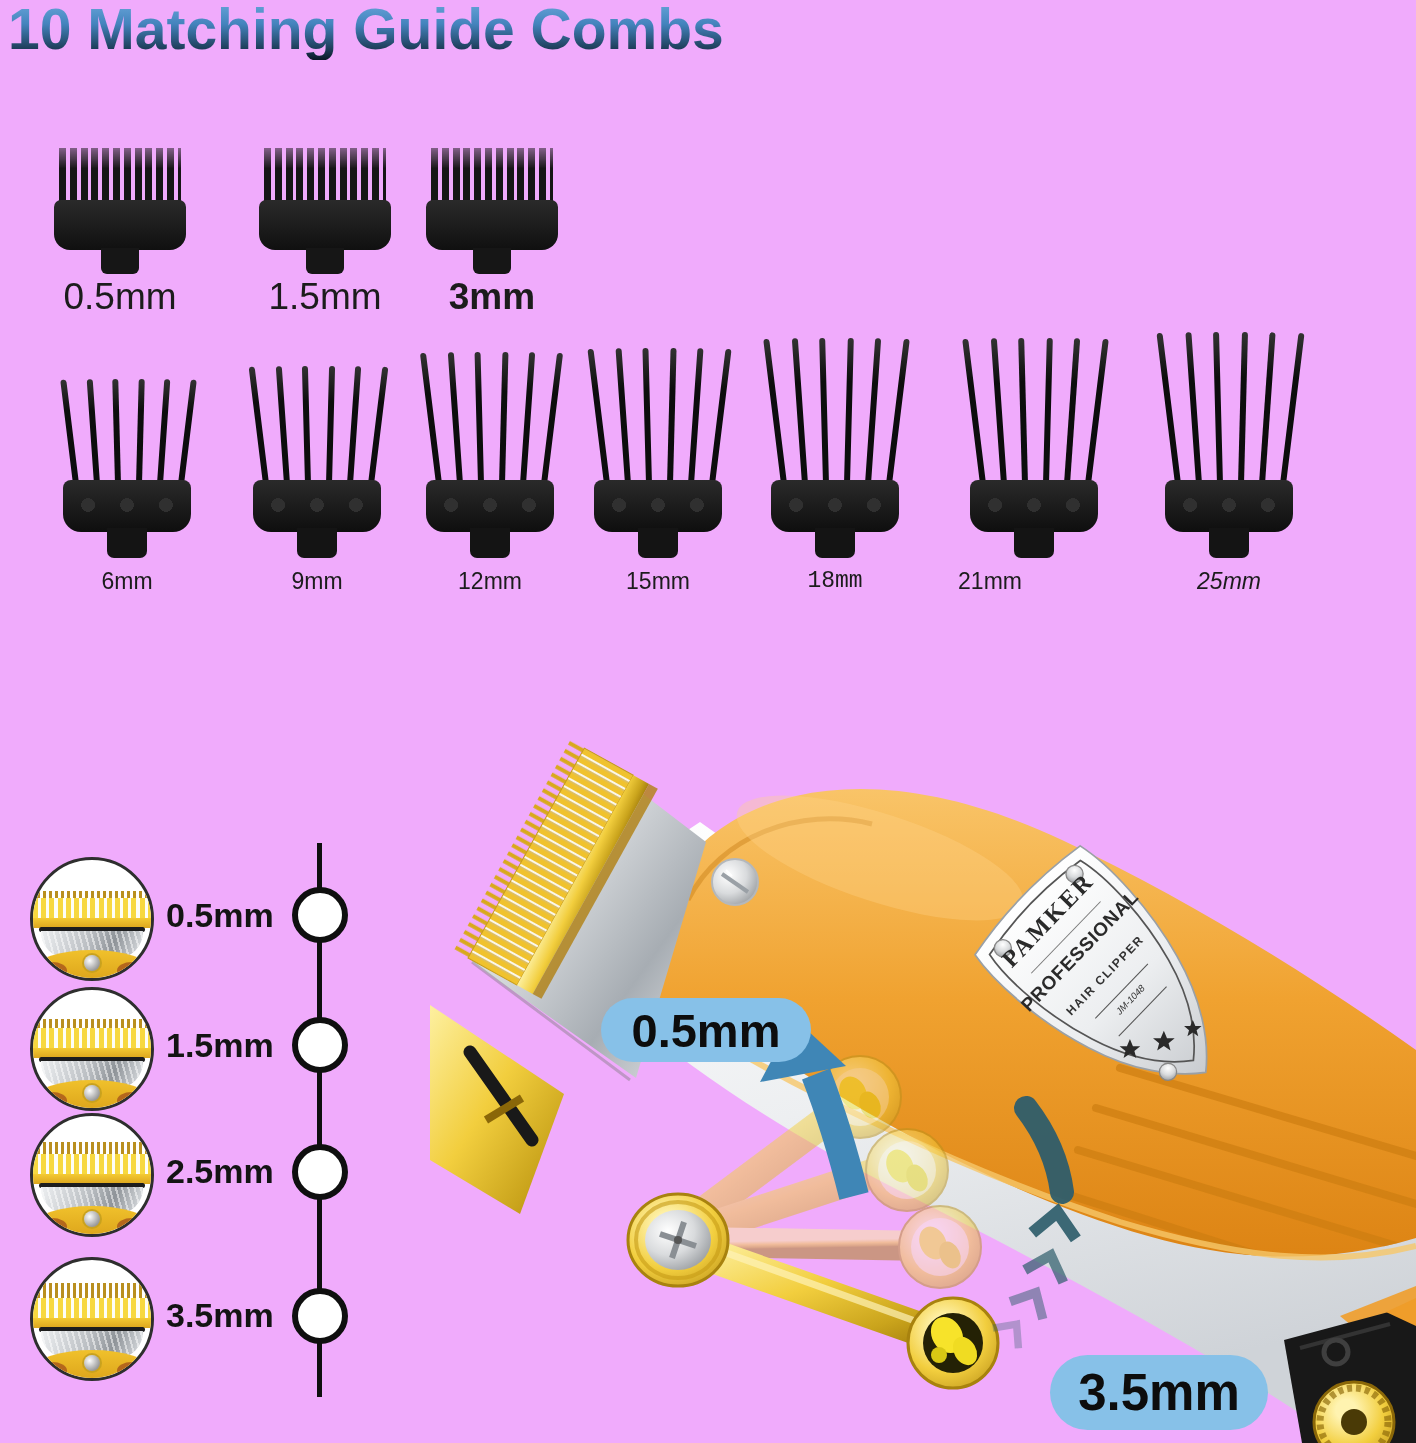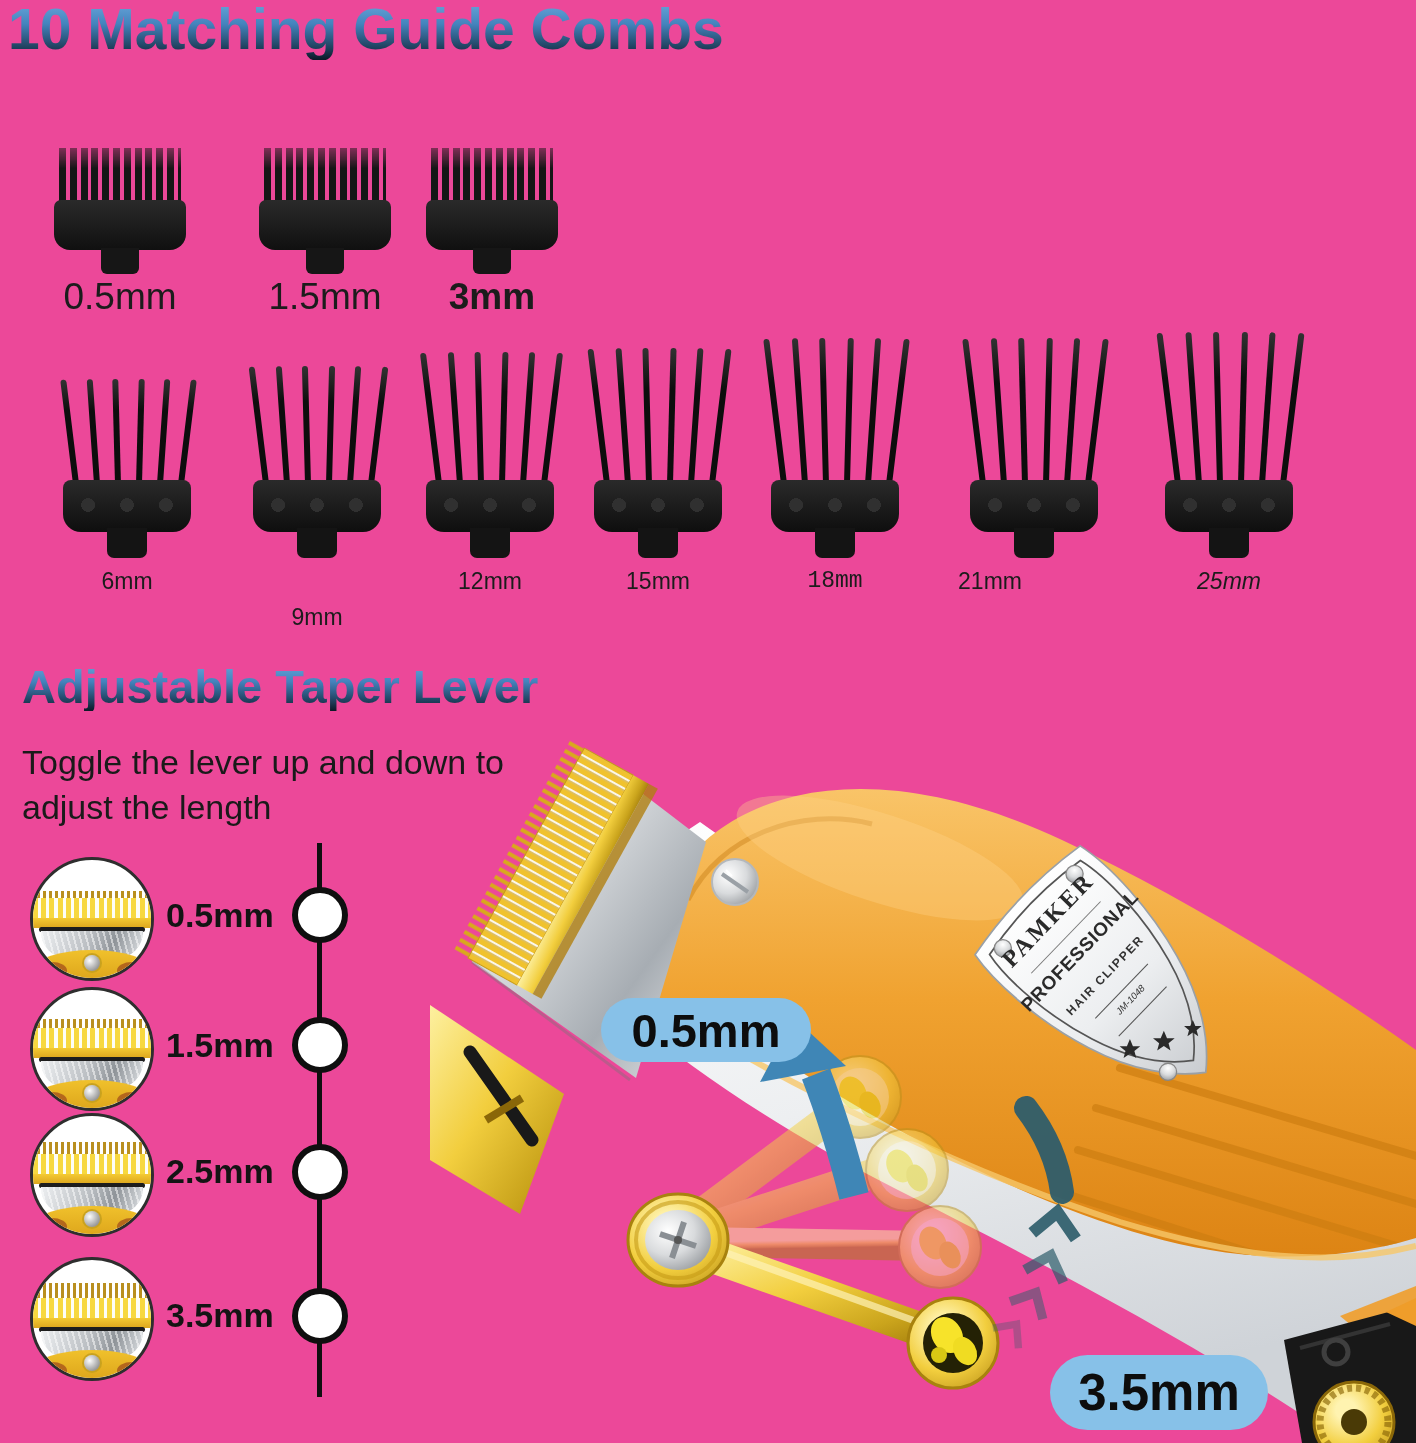--- a/index.html
+++ b/index.html
@@ -1,17 +1,17 @@
 <!DOCTYPE html>
 <html><head>
 <meta charset="utf-8">
 <style>
   html,body{margin:0;padding:0;background:#fff;}
   #canvas{
-    position:relative;width:1416px;height:1443px;overflow:hidden;background:#ec4899;
+    position:relative;width:1416px;height:1443px;overflow:hidden;background:#f0abfc;
     font-family:"Liberation Sans", sans-serif;color:#1a1a1a;
   }
   .abs{position:absolute;}
   
   .grad-heading{
     font-weight:700;line-height:1.05;letter-spacing:0;
     background:linear-gradient(180deg,#6aa7dc 0%,#4483bd 40%,#1d3c58 82%,#0b1826 100%);
     -webkit-background-clip:text;background-clip:text;
     color:transparent;-webkit-text-fill-color:transparent;
   }
@@ -169,30 +169,27 @@
     <div class="t"></div>
       <div class="t"></div>
       <div class="t"></div>
       <div class="t"></div>
       <div class="t"></div>
       <div class="t"></div>
     <div class="bodyp"></div>
       <div class="tab"></div>
   </div>
   <div class="comb-label-l abs" style="left:63px;">6mm</div>
-  <div class="comb-label-l abs" style="left:253px;margin-top:36px;">9mm</div>
+  <div class="comb-label-l abs" style="left:253px;">9mm</div>
   <div class="comb-label-l abs" style="left:426px;">12mm</div>
   <div class="comb-label-l abs" style="left:594px;">15mm</div>
   <div class="comb-label-l abs" style="left:771px;font-family:Liberation Mono, monospace;">18mm</div>
   <div class="comb-label-l abs" style="left:926px;">21mm</div>
   <div class="comb-label-l abs" style="left:1165px;font-style:italic;">25mm</div>
 
-  <div id="heading2" class="abs grad-heading">Adjustable Taper Lever</div>
-  <div id="instruction" class="abs">Toggle the lever up and down to
-adjust the length</div>
 
   <div class="blade-circle" style="left:30px;top:857px;">
     <div class="bc-tips" style="top:31px;height:7px;"></div>
       <div class="bc-teeth"></div>
       <div class="bc-goldband"></div>
     <div class="bc-dark"></div>
       <div class="bc-silver"></div>
       <div class="bc-base"></div>
       <div class="bc-screw"></div>
   </div>

